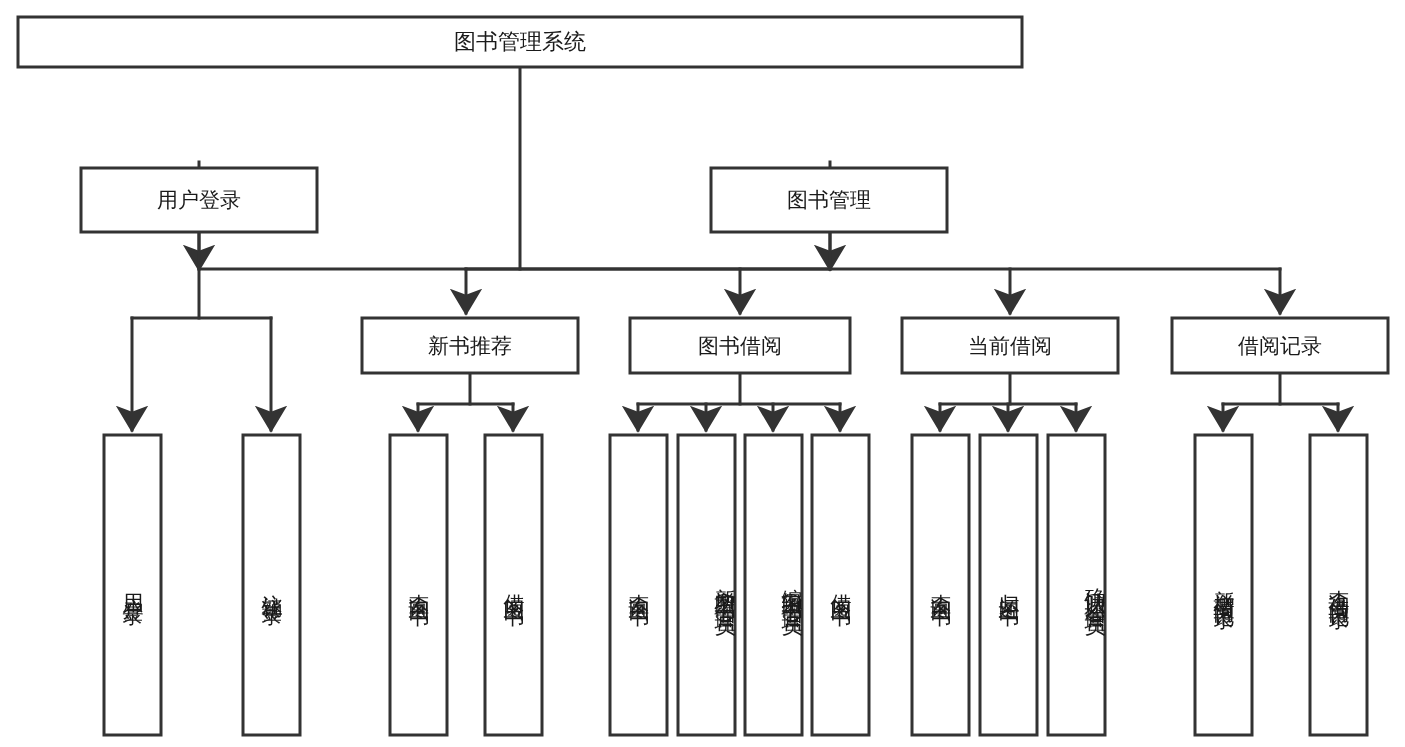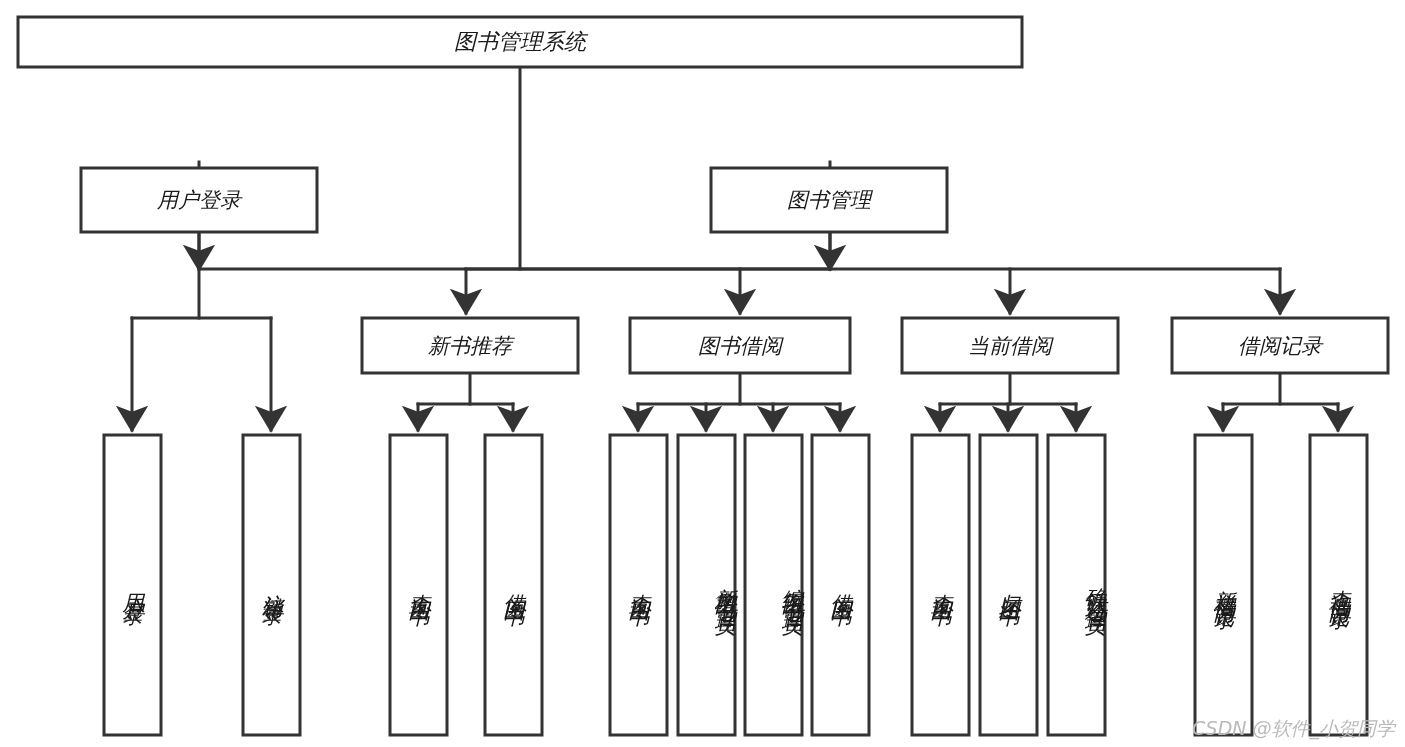--- a/index.html
+++ b/index.html
@@ -11,21 +11,20 @@
     width: 1405px;
     height: 747px;
     font-family: "DejaVu Sans", "Liberation Sans", sans-serif;
     overflow: hidden;
     position: relative;
   }
   #diagram-root {
     position: relative;
     width: 1405px;
     height: 747px;
-    font-style: italic;
   }
   svg.canvas {
     position: absolute;
     top: 0;
     left: 0;
     width: 1405px;
     height: 747px;
   }
   .node-box {
     fill: #ffffff;
@@ -188,15 +187,14 @@
   <div class="vlabel mid" style="left:610px;  top:435px; width:57px; height:300px;">查询图书</div>
   <div class="vlabel" style="left:678px;  top:443px; width:57px; height:292px;">新增图书（管理员）</div>
   <div class="vlabel" style="left:745px;  top:443px; width:57px; height:292px;">编辑图书（管理员）</div>
   <div class="vlabel mid" style="left:812px;  top:435px; width:57px; height:300px;">借阅图书</div>
   <div class="vlabel mid" style="left:912px;  top:435px; width:57px; height:300px;">查询图书</div>
   <div class="vlabel mid" style="left:980px;  top:435px; width:57px; height:300px;">归还图书</div>
   <div class="vlabel" style="left:1048px; top:443px; width:57px; height:292px;">确认归还（管理员）</div>
   <div class="vlabel mid" style="left:1195px; top:435px; width:57px; height:300px;">新增借阅记录</div>
   <div class="vlabel mid" style="left:1310px; top:435px; width:57px; height:300px;">查询借阅记录</div>
 
-  <div class="watermark" style="left:1192px; top:716px;">CSDN @软件_小贺同学</div>
 
 </div>
 
 </body></html>

